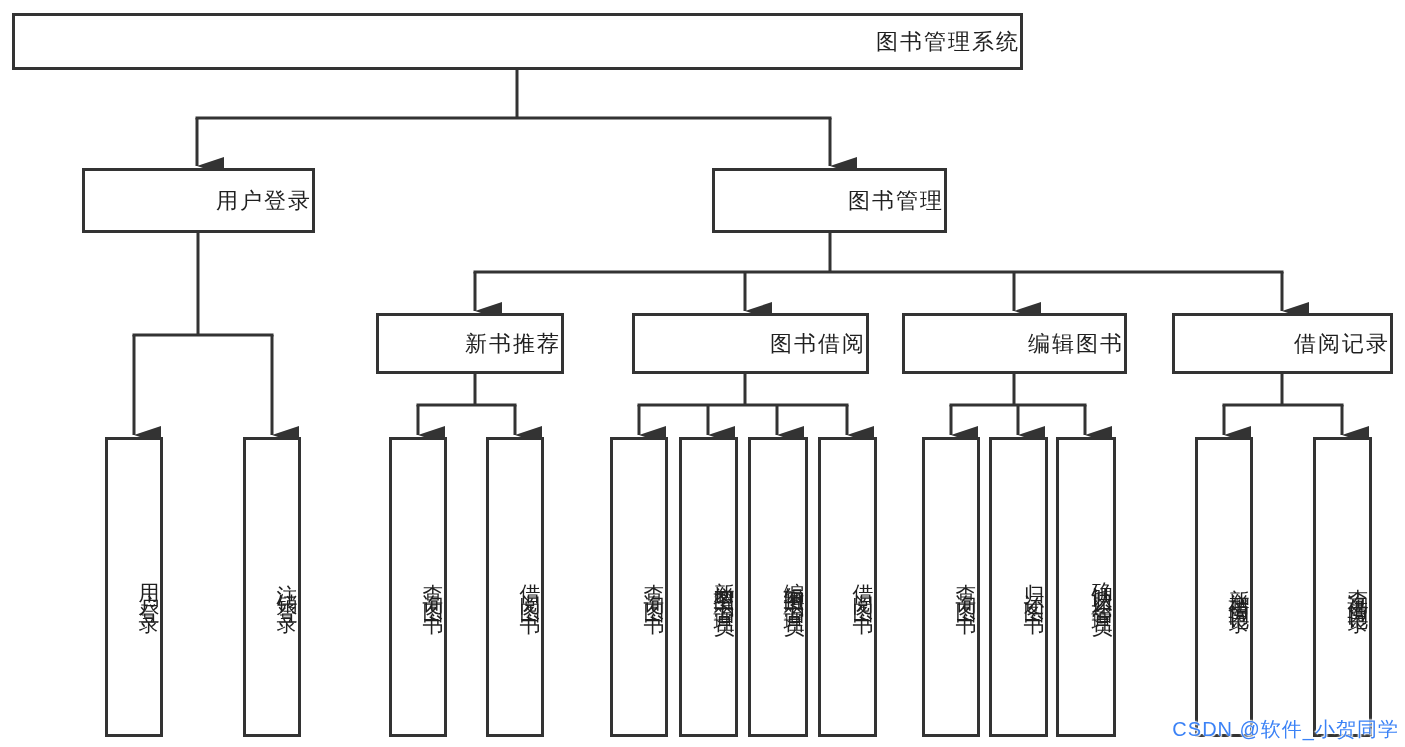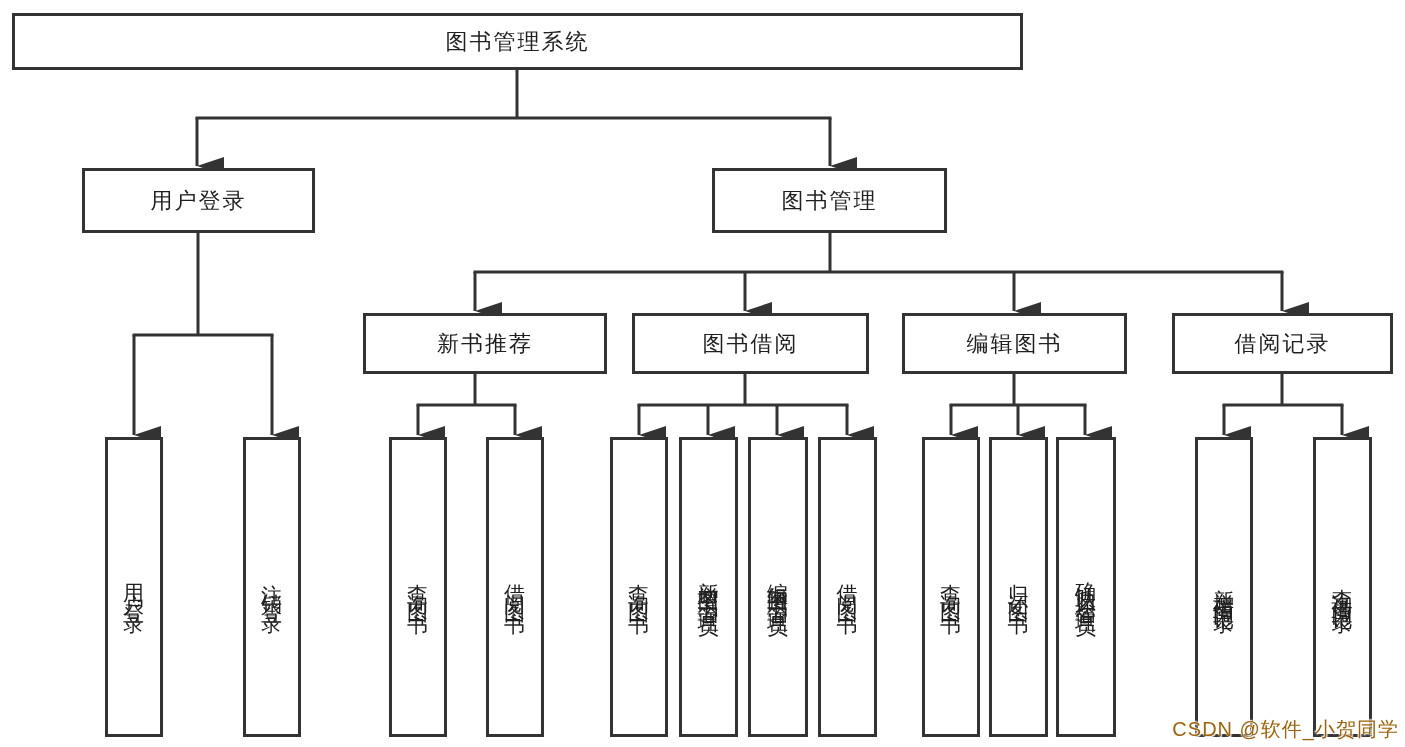--- a/index.html
+++ b/index.html
@@ -10,37 +10,37 @@
     font-family:"Liberation Sans","DejaVu Sans",sans-serif;
     overflow:hidden;
   }
   svg.wires{position:absolute;left:0;top:0;width:1405px;height:747px;}
   .wire{stroke:#333333;stroke-width:3;fill:none;}
   .node{
     position:absolute;
     box-sizing:border-box;
     border:3px solid #333333;
     background:#ffffff;
-    display:flex;align-items:center;justify-content:center;
+    display:flex;align-items:center;justify-content:flex-end;
     color:#1f1f1f;
   }
   .h .lbl{font-size:22px;letter-spacing:2px;white-space:nowrap;}
   .leaf .lbl{
     writing-mode:vertical-rl;
     font-size:21px;
     letter-spacing:10px;
     line-height:1;
   }
   .leaf.tight .lbl{letter-spacing:5px;}
 
   
   .n-root {left:12px;  top:13px;  width:1011px;height:57px;}
   .n-user {left:82px;  top:168px; width:233px; height:65px;}
   .n-book {left:712px; top:168px; width:235px; height:65px;}
-  .n-new  {left:363px; top:313px; width:244px; height:61px;}
+  .n-new  {left:376px; top:313px; width:188px; height:61px;}
   .n-bor  {left:632px; top:313px; width:237px; height:61px;}
   .n-cur  {left:902px; top:313px; width:225px; height:61px;}
   .n-rec  {left:1172px;top:313px; width:221px; height:61px;}
 
   .leaf{top:437px;width:58px;height:300px;}
   .l-1 {left:105px;}
   .l-2 {left:243px;}
   .l-3 {left:389px;}
   .l-4 {left:486px;}
   .l-5 {left:610px;}
@@ -50,21 +50,21 @@
   .l-9 {left:922px;}
   .l-10{left:989px;width:59px;}
   .l-11{left:1056px;width:60px;}
   .l-12{left:1195px;}
   .l-13{left:1313px;width:59px;}
 
   .watermark{
     position:absolute;
     right:6px;bottom:4px;
     font-size:20px;
-    color:#a16207;
+    color:#3b82f6;
     letter-spacing:1px;
     text-shadow:0 0 3px #ffffff,1px 1px 1px #ffffff,-1px -1px 1px #ffffff;
     z-index:5;
     white-space:nowrap;
   }
 </style>
 </head>
 <body>
 
 <div class="canvas">

